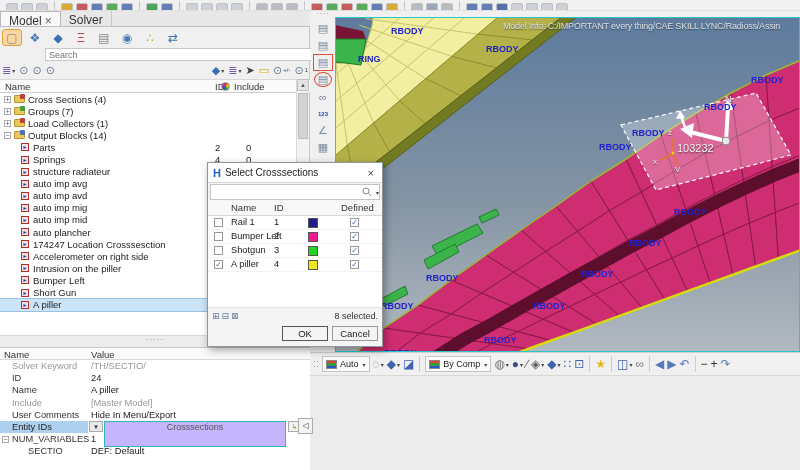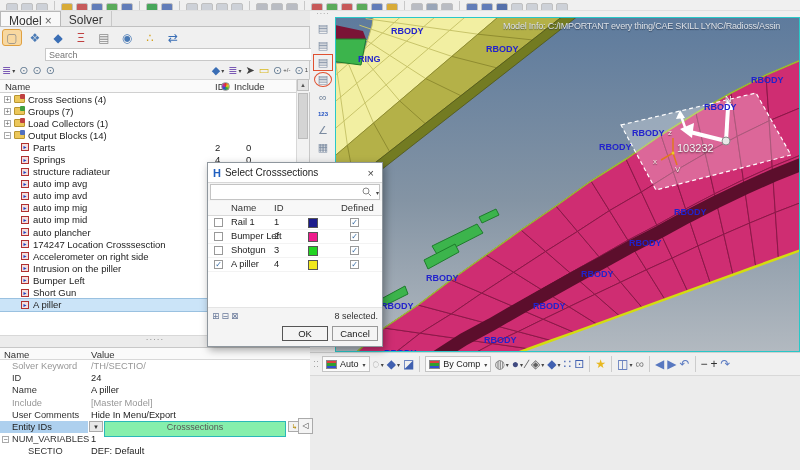--- a/index.html
+++ b/index.html
@@ -61,21 +61,21 @@
   #props { position:absolute; left:0; top:349px; width:310px; height:110px; background:#fff; overflow:hidden; }
   .prow { position:relative; height:12.2px; font-size:9.3px; display:flex; align-items:center; }
   .prow .plabel { position:absolute; left:12px; color:#333; white-space:nowrap; }
   .prow .pvalue { position:absolute; left:91px; color:#222; white-space:nowrap; }
   .prow.muted .plabel, .prow.muted .pvalue { color:#979797; }
   .prow .pexp { position:absolute; left:2px; width:7px; height:7px; border:1px solid #aaa; font-size:7px; line-height:5px; text-align:center; color:#555; background:#fff; }
   .prow.indent .plabel { left:28px; }
   .prow.entity .plabel { left:12px; color:#222; }
   .entity-label-bg { position:absolute; left:0; top:0; width:88px; height:12.2px; background:#aed0ee; }
   .entity-dd { position:absolute; left:89px; top:0.5px; width:14px; height:11px; background:#e8e8e8; border:1px solid #aaa; font-size:6px; text-align:center; line-height:10px; color:#333; }
-  .entity-field { position:absolute; left:104px; top:0.5px; width:182px; height:16px; background:#86efac; border:1px solid #2ab8b8; color:#555; font-size:9px; text-align:center; line-height:10px; }
+  .entity-field { position:absolute; left:104px; top:0.5px; width:182px; height:26px; background:#c4b5fd; border:1px solid #2ab8b8; color:#555; font-size:9px; text-align:center; line-height:10px; }
   .entity-btn { position:absolute; top:0.5px; width:13px; height:11px; background:#f2f2f2; border:1px solid #aaa; font-size:7px; text-align:center; line-height:10px; }
 
   
   #mid-strip { position:absolute; left:311px; top:11px; width:24px; height:341px; background:#f0f0f0; }
   .v-icon { position:relative; width:18px; height:15px; margin:2px auto 2px auto; display:flex; align-items:center; justify-content:center; font-size:11px; color:#7a8aa0; }
   .v-icon.ring-box { outline:1.5px solid #e05030; }
   .v-icon.ring-circle { border:1.5px solid #e05030; border-radius:50%; }
   .v-icon .num { font-size:6px; color:#2050c0; font-weight:bold; }
   .v-handle { text-align:center; color:#999; font-size:7px; letter-spacing:1px; height:8px; line-height:6px; }
 

